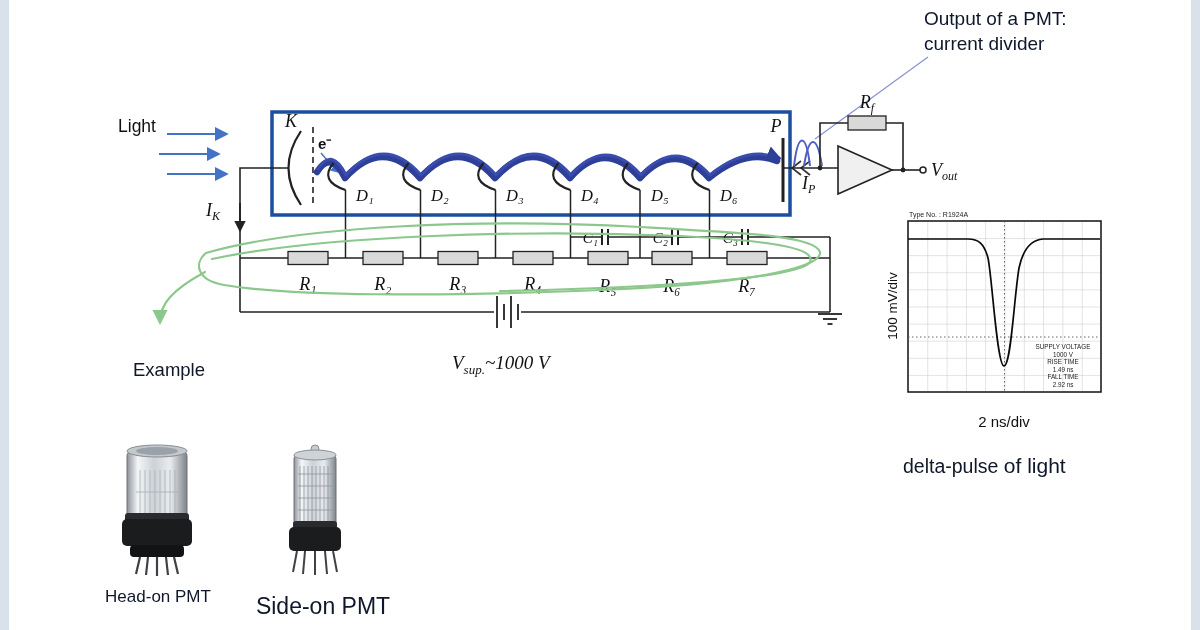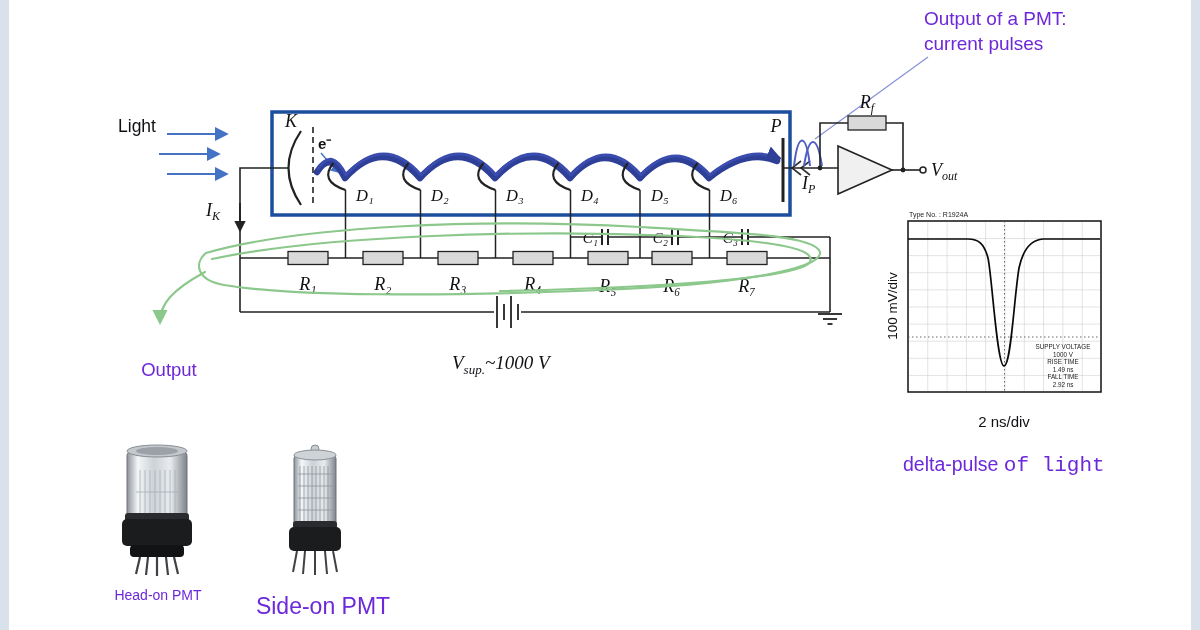--- a/index.html
+++ b/index.html
@@ -4,24 +4,24 @@
 <style>
   html,body{margin:0;padding:0}
   body{
     width:1200px;height:630px;position:relative;overflow:hidden;
     background:#ffffff;font-family:"Liberation Sans",sans-serif;color:#101114;
   }
   .edge{position:absolute;top:0;width:9px;height:630px;background:#d9e1ea}
   .edge.left{left:0}
   .edge.right{right:0}
   svg.diagram{position:absolute;left:0;top:0}
-  .note{position:absolute;color:#6d28d9}
+  .note{position:absolute;color:#0f172a}
   .note div{white-space:nowrap}
   .center{text-align:center}
-  .serifish{font-family:Liberation Mono, monospace;font-size:21px}
+  .serifish{font-family:Liberation Sans, sans-serif;font-size:21px}
   
   .sans{font-family:"Liberation Sans",sans-serif;fill:#101114}
   .var{font-family:"Liberation Serif",serif;font-style:italic;fill:#101114}
   .tiny{font-family:"Liberation Sans",sans-serif;fill:#222}
 </style>
 </head>
 <body>
 
 <div class="edge left"></div>
 <div class="edge right"></div>
@@ -262,30 +262,30 @@
       <line x1="305" y1="551" x2="303" y2="574"></line>
       <line x1="315" y1="551" x2="315" y2="575"></line>
       <line x1="325" y1="551" x2="327" y2="574"></line>
       <line x1="333" y1="551" x2="337" y2="572"></line>
     </g>
   </g>
 </svg>
 
 <div class="note" style="left:924px;top:6px;width:210px;font-size:19px;line-height:1.32">
   <div>Output of a PMT:</div>
-  <div>current pulses</div>
+  <div>current divider</div>
 </div>
 
 <div class="note center" style="left:84px;top:358px;width:170px;font-size:18.5px;line-height:1.35">
-  <div>Output</div>
+  <div>Example</div>
 </div>
 
 <div class="note" style="left:903px;top:450px;width:250px;font-size:19.5px;line-height:1.5">
   <div><span>delta-pulse</span> <span class="serifish">of light</span></div>
 </div>
 
-<div class="note center" style="left:76px;top:587px;width:164px;font-size:14px">
+<div class="note center" style="left:76px;top:587px;width:164px;font-size:17px">
   <div>Head-on PMT</div>
 </div>
 
 <div class="note center" style="left:247px;top:593px;width:152px;font-size:23px">
   <div>Side-on PMT</div>
 </div>
 
 </body></html>

